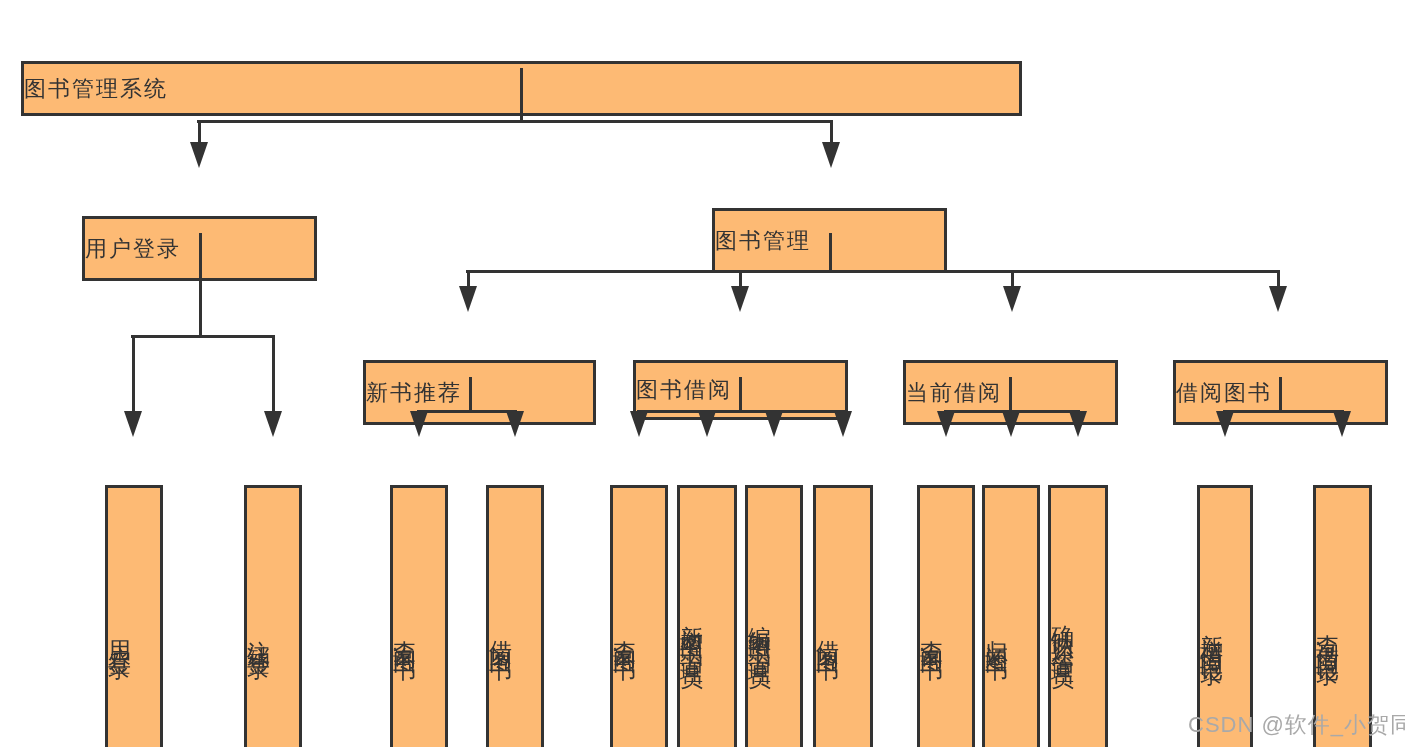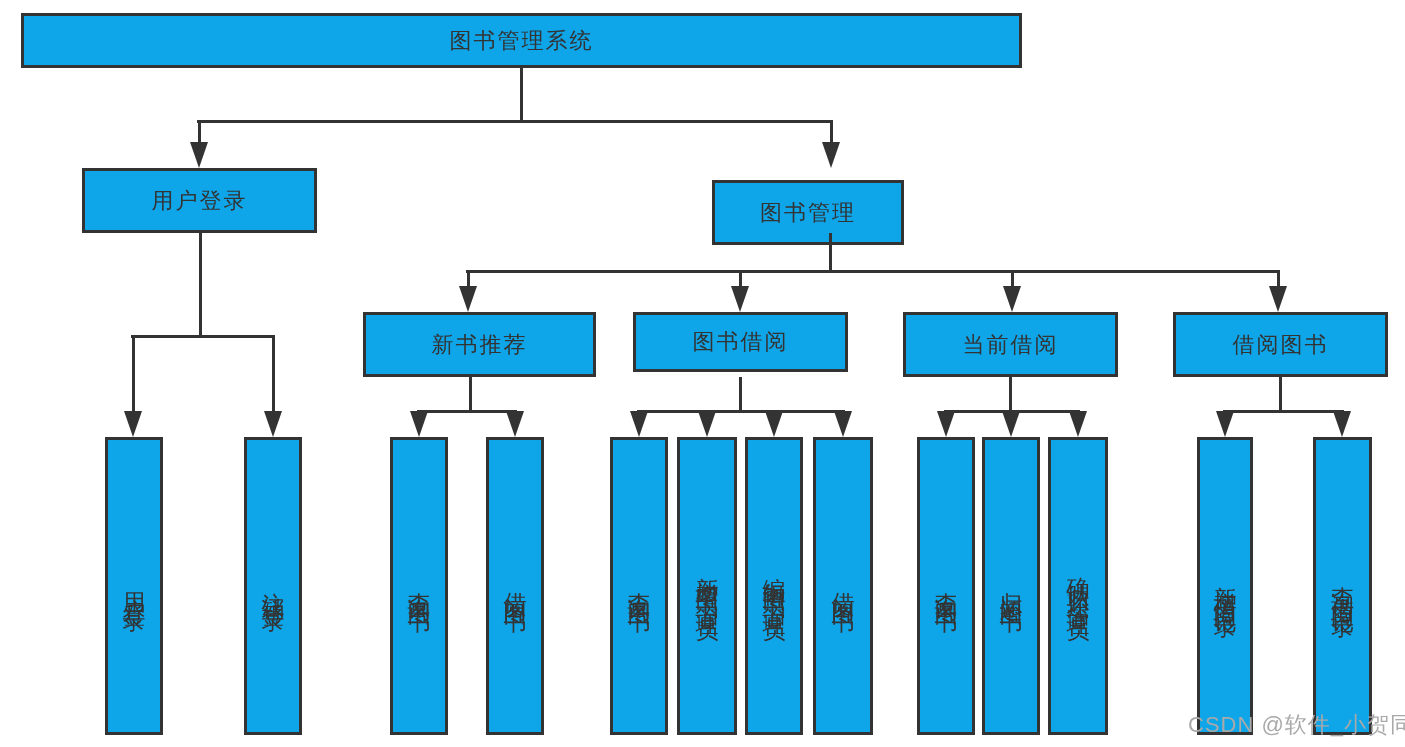--- a/index.html
+++ b/index.html
@@ -9,24 +9,25 @@
     height: 747px;
     background: #ffffff;
     font-family: "Liberation Sans", "DejaVu Sans", sans-serif;
     color: #333333;
     overflow: hidden;
   }
   .box {
     position: absolute;
     box-sizing: border-box;
     border: 3px solid #333333;
-    background: #0ea5e9;
+    background: #fdba74;
     display: flex;
     align-items: center;
-    justify-content: center;
+    justify-content: flex-start;
+    margin-top: 48px;
   }
   .hbox { font-size: 22px; letter-spacing: 2px; }
   .leaf-label {
     writing-mode: vertical-rl;
     text-orientation: mixed;
     font-size: 23px;
     letter-spacing: 6px;
     line-height: 1;
     white-space: nowrap;
   }
@@ -61,21 +62,21 @@
   <div class="vline" style="left:520px; top:68px; height:52px;"></div>
   <div class="hline" style="left:197px; top:120px; width:636px;"></div>
   <div class="vline" style="left:198px; top:120px; height:24px;"></div>
   <div class="arrow" style="left:190px; top:142px;"></div>
   <div class="vline" style="left:830px; top:120px; height:24px;"></div>
   <div class="arrow" style="left:822px; top:142px;"></div>
 
   <div class="box hbox" style="left:82px; top:168px; width:235px; height:65px;">
     <span>用户登录</span>
   </div>
-  <div class="box hbox" style="left:712px; top:180px; width:192px; height:65px;">
+  <div class="box hbox" style="left:712px; top:160px; width:235px; height:65px;">
     <span>图书管理</span>
   </div>
 
   <div class="vline" style="left:199px; top:233px; height:102px;"></div>
   <div class="hline" style="left:131px; top:335px; width:143px;"></div>
   <div class="vline" style="left:132px; top:335px; height:76px;"></div>
   <div class="arrow" style="left:124px; top:411px;"></div>
   <div class="vline" style="left:272px; top:335px; height:76px;"></div>
   <div class="arrow" style="left:264px; top:411px;"></div>
 

